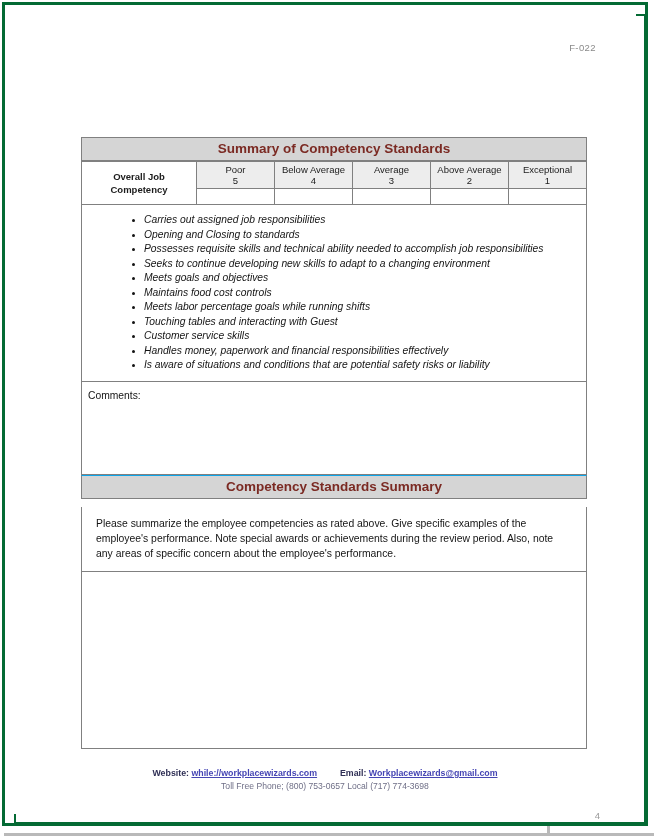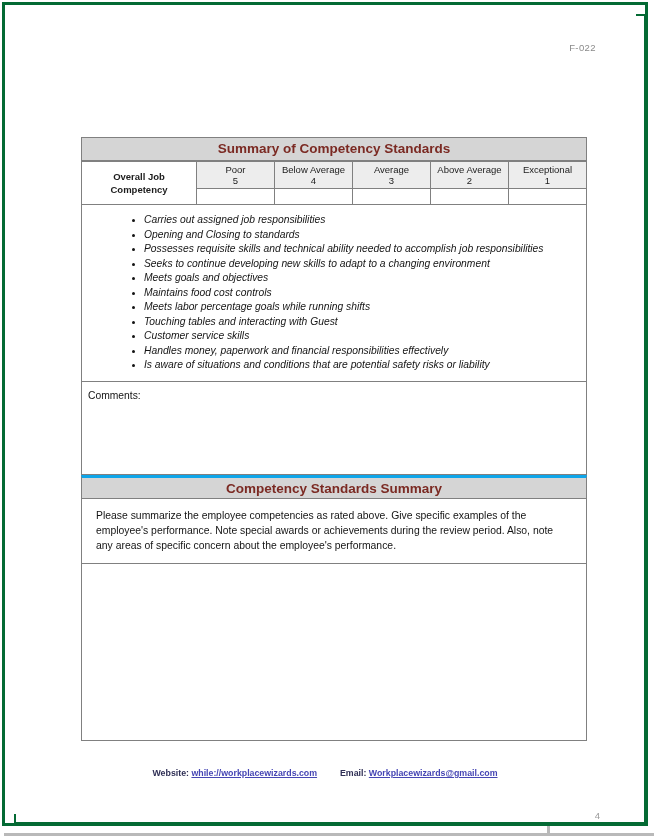--- a/index.html
+++ b/index.html
@@ -99,21 +99,21 @@
     border: 1px solid #808080;
     background: #d5d5d5;
     text-align: center;
     color: #7B2A23;
     font-weight: bold;
     font-size: 13.5px;
     line-height: 22px;
     height: 24px;
   }
   .band-summary { margin-top: 0; }
-  .band-standards { margin-top: 0; border-top: 3px solid #0ea5e9; }
+  .band-standards { margin-top: 0; border-top: 1px solid #0ea5e9; }
 
   table.rating {
     border-collapse: collapse;
     width: 100%;
     table-layout: fixed;
     background: #ededed;
   }
   table.rating td {
     border: 1px solid #808080;
     font-size: 9.5px;
@@ -181,20 +181,21 @@
     color: #141414;
   }
 
   
   .instructions-box {
     box-sizing: border-box;
     border: 1px solid #808080;
     border-top: none;
     background: #ffffff;
     padding: 9px 14px 10px 14px;
+    margin-top: 8px;
   }
   .instructions-box p {
     margin: 0;
     font-size: 10.4px;
     line-height: 15px;
     color: #141414;
   }
 
   
   .writing-area {
@@ -332,18 +333,19 @@
     </div>
 
     <div class="footer">
       <div class="contact">
         <span class="lbl">Website:</span>
         <a class="link" href="#">while://workplacewizards.com</a>
         <span class="gap"></span>
         <span class="lbl">Email:</span>
         <a class="link" href="#">Workplacewizards@gmail.com</a>
       </div>
+      <div class="phones">Toll Free Phone; (800) 753-0657  Local (717) 774-3698</div>
     </div>
 
     <div class="page-num">4</div>
 
   </div>
 </div>
 
 </body></html>

